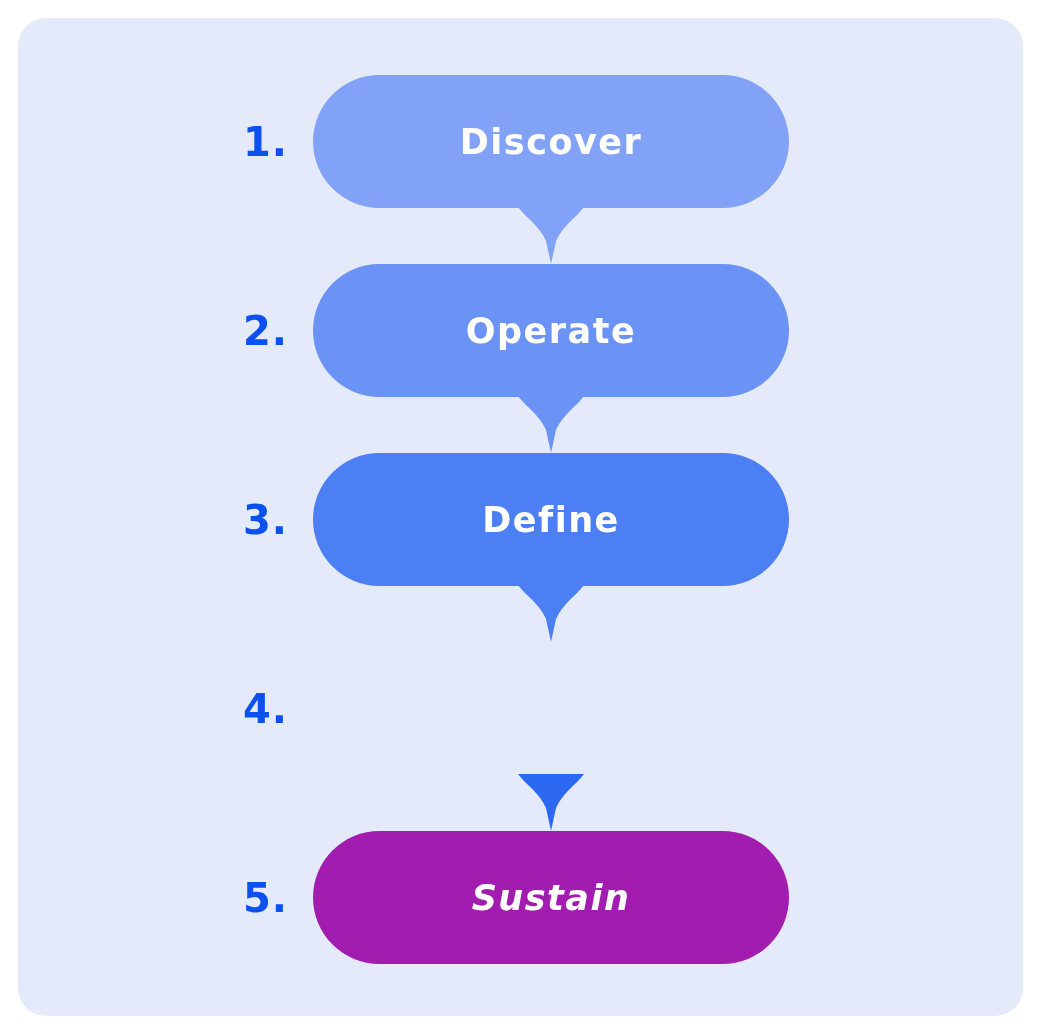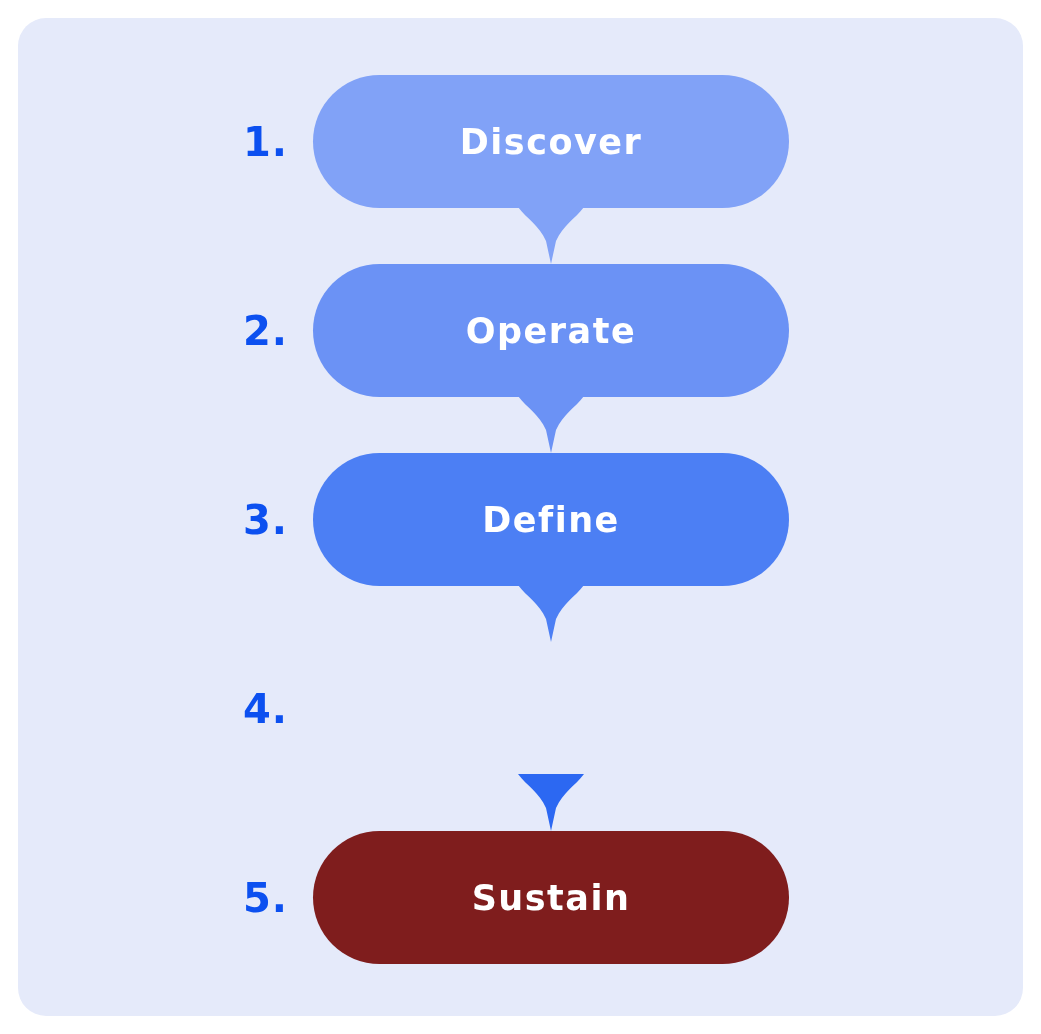--- a/index.html
+++ b/index.html
@@ -110,19 +110,19 @@
 
     <div class="step step-4">
       <div class="step-number" style="color: rgb(12, 80, 240);">4.</div>
       <svg class="tail" viewBox="0 0 66 57" xmlns="http://www.w3.org/2000/svg">
         <path d="M0,0 L66,0 C57,12 45,18 38,34 L33,57 L28,34 C21,18 9,12 0,0 Z" fill="#2C68F2"></path>
       </svg>
     </div>
 
     <div class="step step-5">
       <div class="step-number" style="color: rgb(12, 80, 240);">5.</div>
-      <div class="pill" style="background: #7f1d1d;">
+      <div class="pill" style="background: #a21caf; font-style: italic;">
         <span class="pill-label">Sustain</span>
       </div>
     </div>
 
   </div>
 </div>
 
 </body></html>

